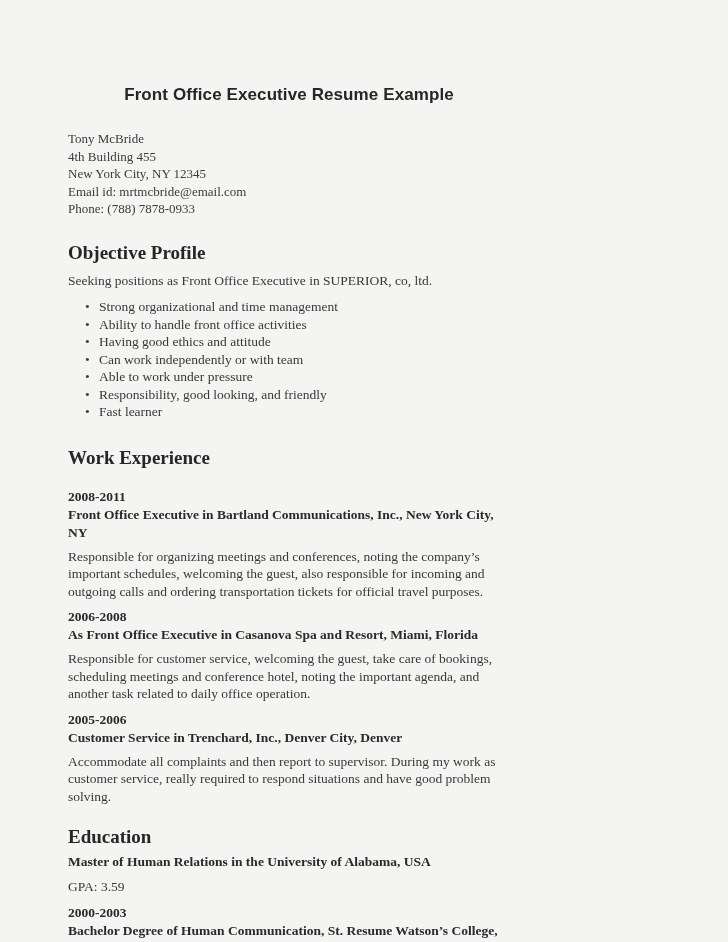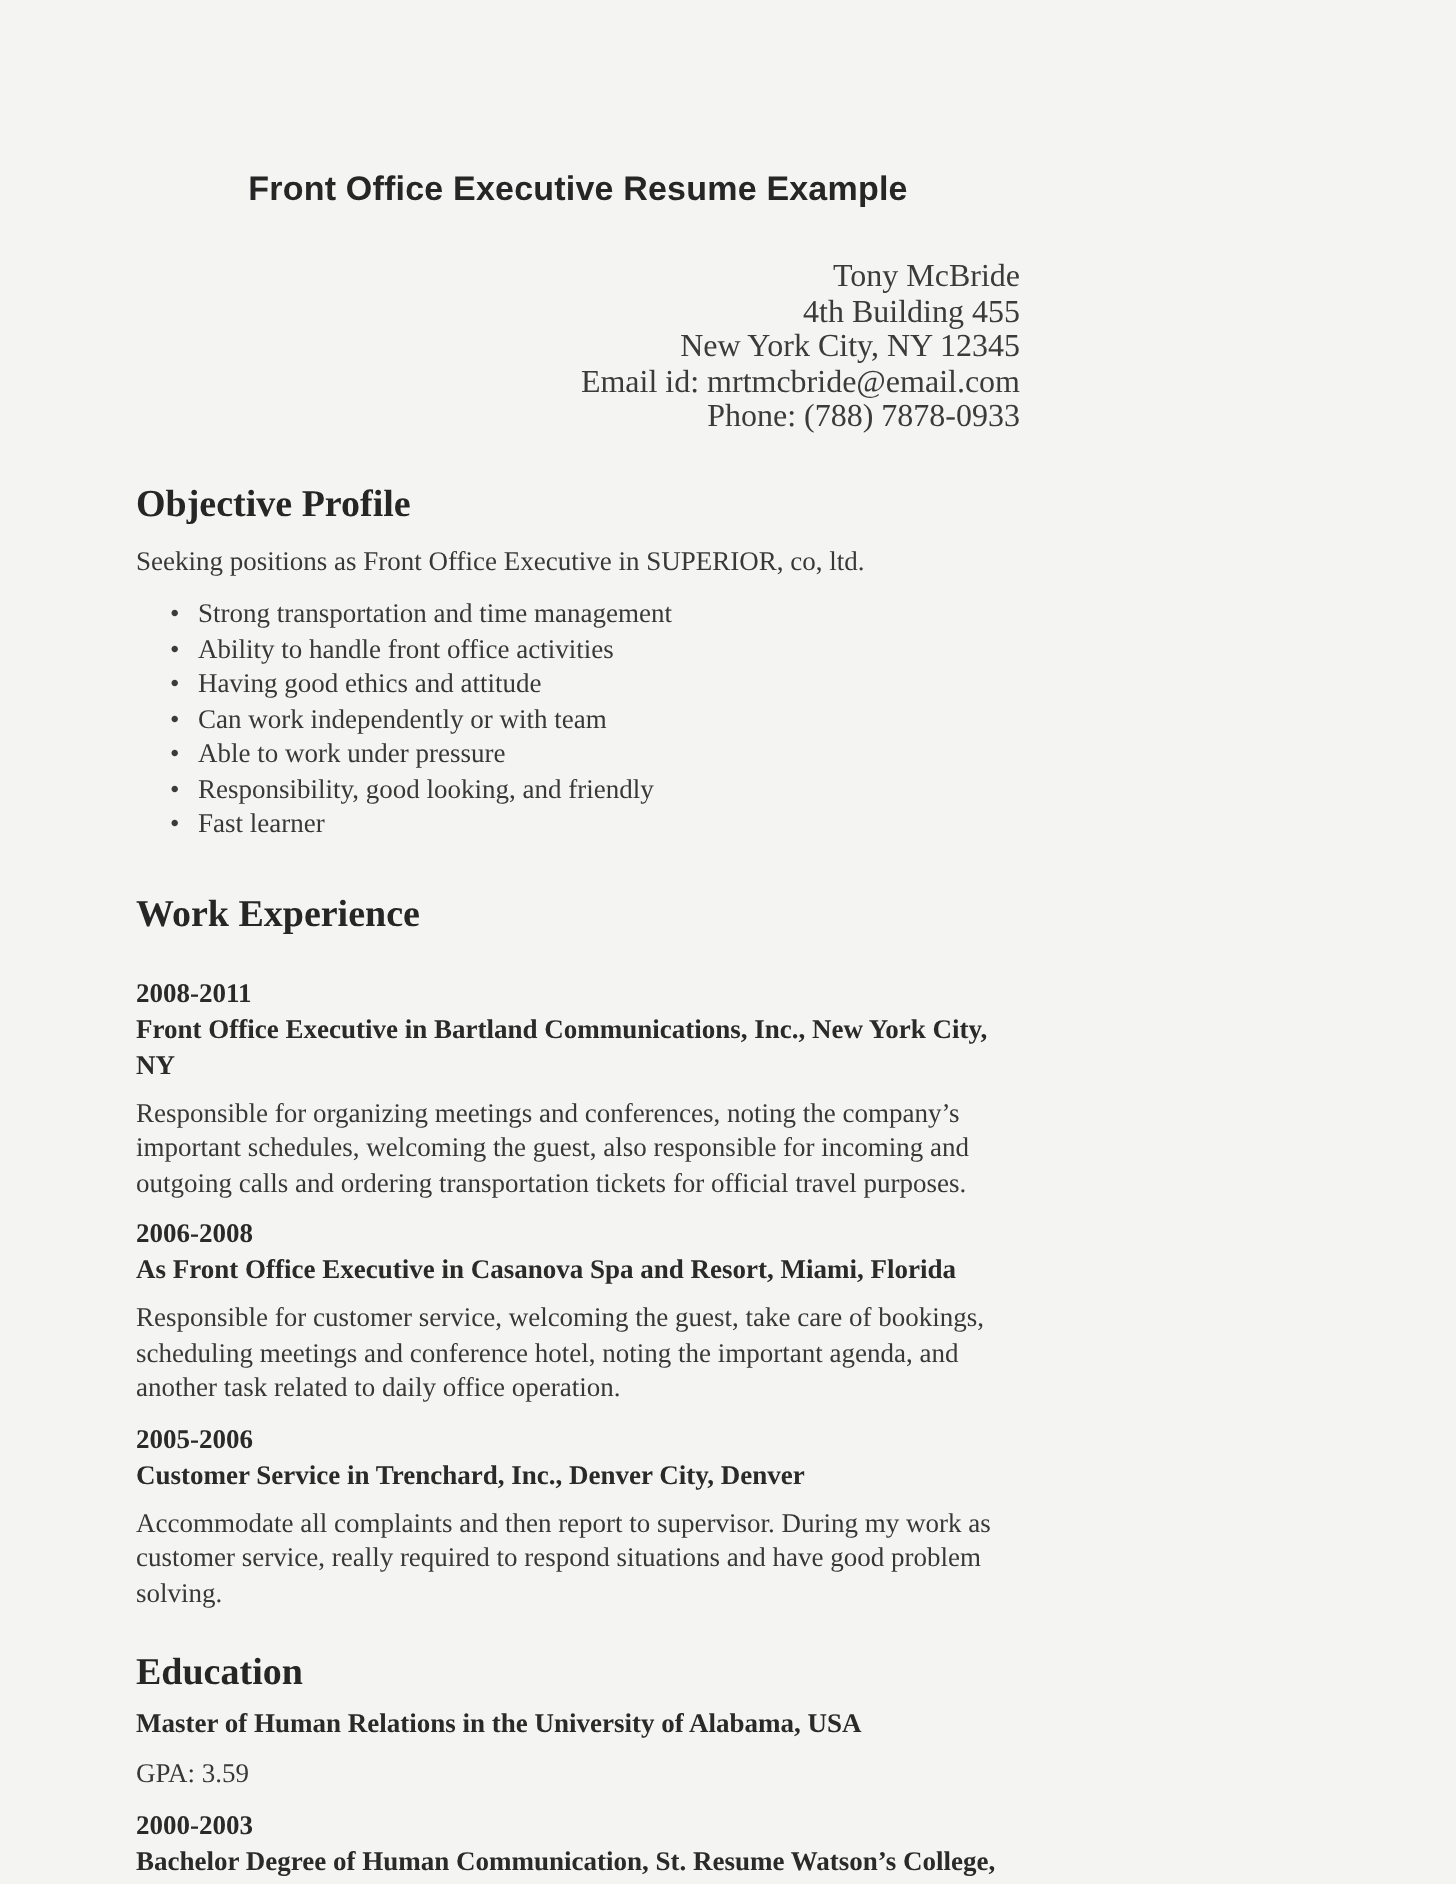--- a/index.html
+++ b/index.html
@@ -19,22 +19,22 @@
     font-family: "Liberation Sans", sans-serif;
     font-size: 17px;
     font-weight: bold;
     letter-spacing: 0.1px;
     text-align: center;
     color: #262626;
     line-height: 21px;
   }
   .contact {
     margin-top: 25px;
-    text-align: right;
-    font-size: 16px;
+    text-align: left;
+    font-size: 13px;
     line-height: 17.5px;
     color: #3b3b3b;
   }
   .section-heading {
     font-family: "Liberation Serif", serif;
     font-size: 19px;
     font-weight: bold;
     color: #262626;
     line-height: 24px;
   }
@@ -97,21 +97,21 @@
     <div>4th Building 455</div>
     <div>New York City, NY 12345</div>
     <div>Email id: mrtmcbride@email.com</div>
     <div>Phone: (788) 7878-0933</div>
   </div>
 
   <section>
     <h2 class="section-heading objective-heading">Objective Profile</h2>
     <p class="summary">Seeking positions as Front Office Executive in SUPERIOR, co, ltd.</p>
     <ul class="skills">
-      <li>Strong transportation and time management</li>
+      <li>Strong organizational and time management</li>
       <li>Ability to handle front office activities</li>
       <li>Having good ethics and attitude</li>
       <li>Can work independently or with team</li>
       <li>Able to work under pressure</li>
       <li>Responsibility, good looking, and friendly</li>
       <li>Fast learner</li>
     </ul>
   </section>
 
   <section>

